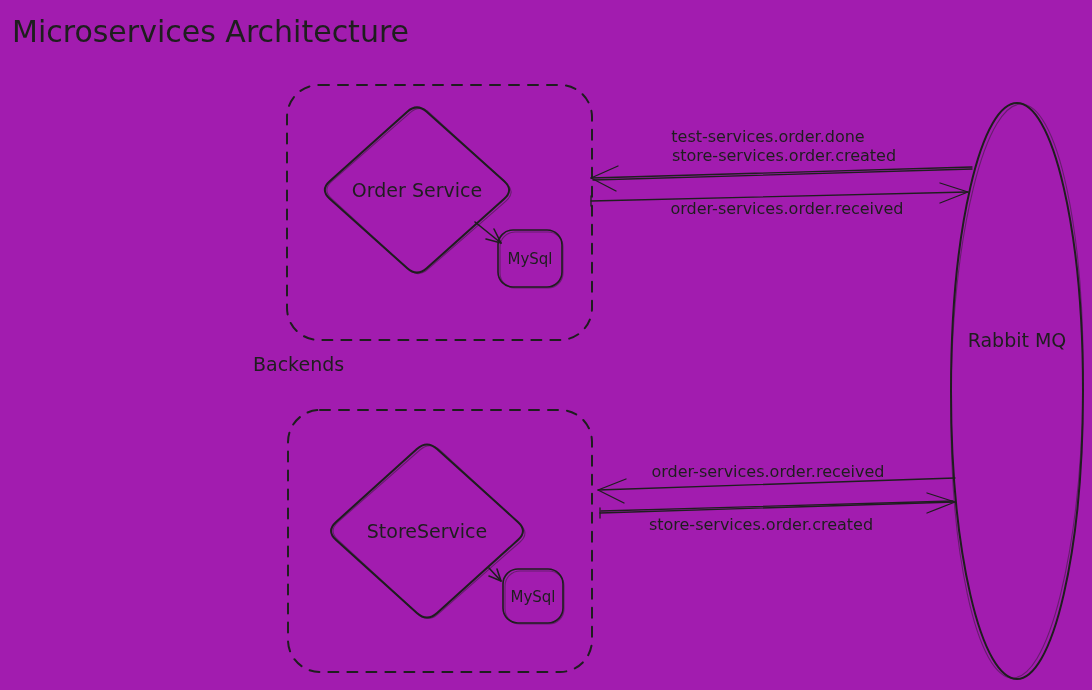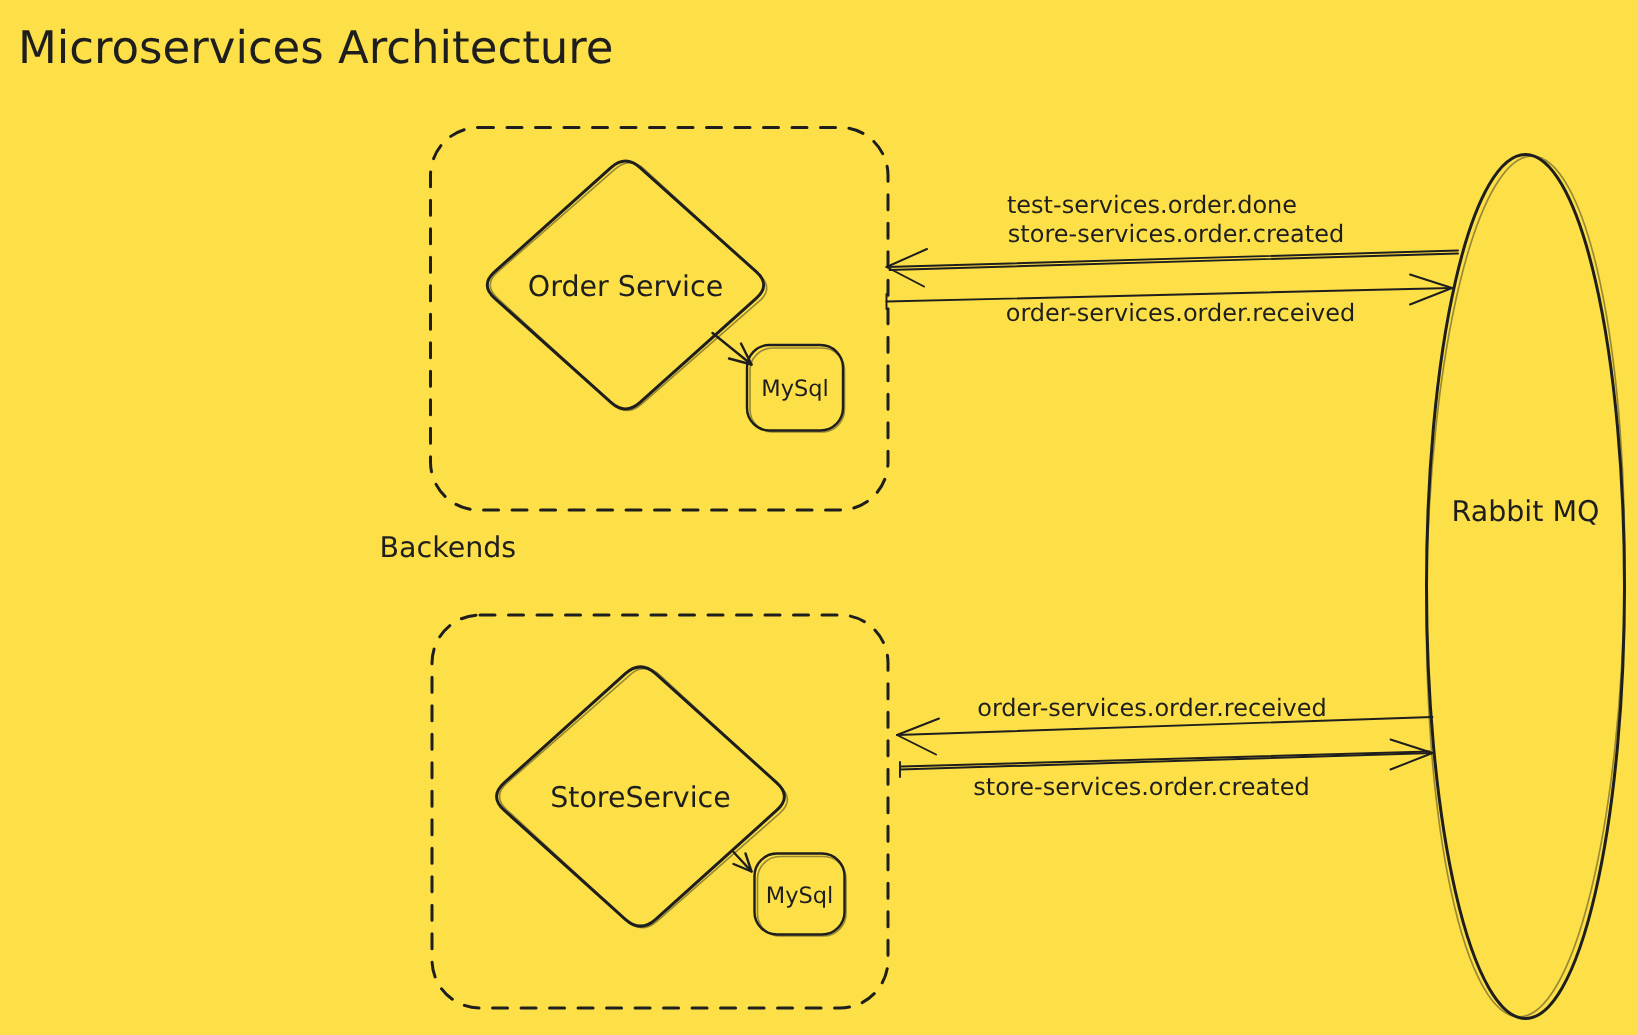--- a/index.html
+++ b/index.html
@@ -7,21 +7,21 @@
     padding: 0;
     background: #ffffff;
     width: 1092px;
     height: 690px;
     overflow: hidden;
   }
   .stage {
     position: relative;
     width: 1092px;
     height: 690px;
-    background: #fde047;
+    background: #a21caf;
   }
   svg { display: block; }
   .stroke path, .stroke rect, .stroke ellipse, .stroke line {
     fill: none;
     stroke: #1e1e1e;
     stroke-width: 2;
     stroke-linecap: round;
     stroke-linejoin: round;
   }
   .stroke .thin { stroke-width: 1.6; }

